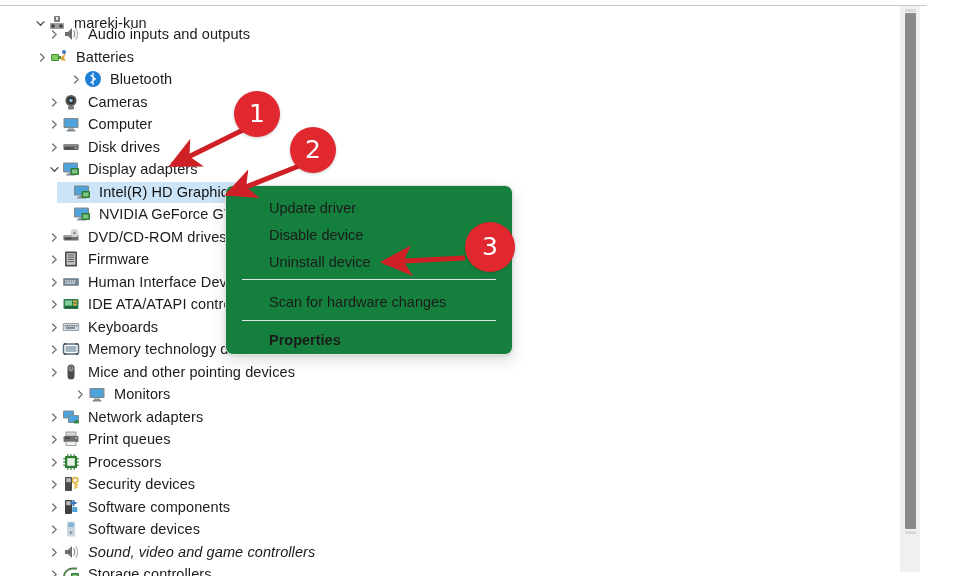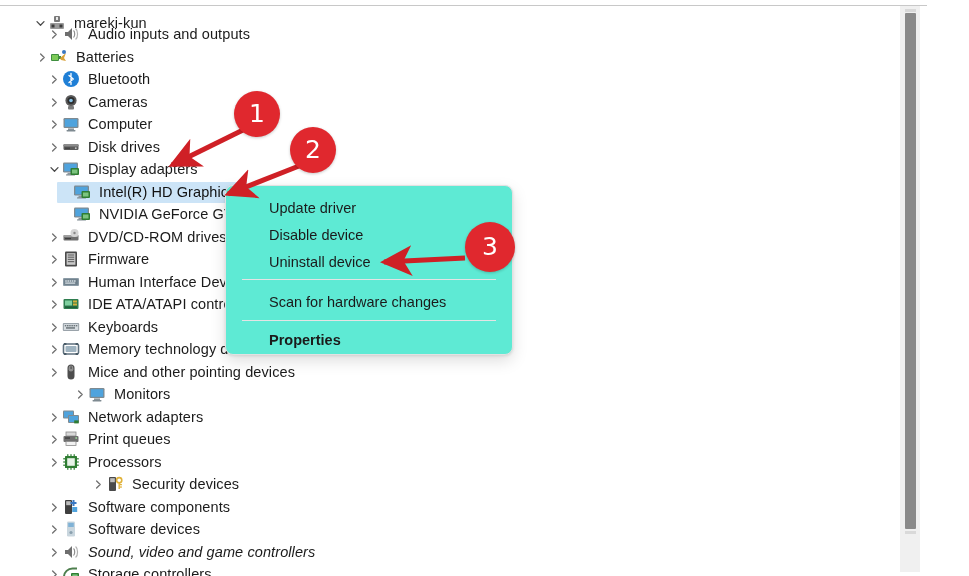--- a/index.html
+++ b/index.html
@@ -68,21 +68,21 @@
     z-index: -1;
   }
   .row.sel { z-index: 1; }
   .row.sel .lbl { color: #111; }
 
   
   .ctxmenu {
     position: absolute;
     left: 225px; top: 185px;
     width: 288px; height: 170px;
-    background: #5eead4;
+    background: #15803d;
     border: 1px solid #e2e2e2;
     border-radius: 8px;
     box-shadow: 0 6px 16px rgba(0,0,0,0.13), 0 1px 3px rgba(0,0,0,0.10);
     z-index: 40;
   }
   .mi {
     position: absolute;
     left: 1px; right: 1px;
     height: 26px;
     display: flex; align-items: center;
@@ -189,21 +189,21 @@
           </span>
           <span class="ico"><svg width="18" height="18" viewBox="0 0 18 18">
               <rect x="1" y="6" width="8" height="7" rx="1" fill="#3f8f3f"></rect>
               <rect x="2" y="7" width="6" height="5" fill="#7dcb58"></rect>
               <rect x="9" y="8" width="2" height="3" fill="#3f8f3f"></rect>
               <path d="M10 10 L16 5 L14 10 L16 13 L11 12Z" fill="#d9a23a"></path>
               <circle cx="14" cy="4" r="2" fill="#3a78c2"></circle>
             </svg></span>
           <span class="lbl">Batteries</span>
         </div>
-        <div class="row" style="top: 68px; padding-left: 46px;">
+        <div class="row" style="top: 68px; padding-left: 68px;">
           <span class="chev">
             <svg width="9" height="9" viewBox="0 0 9 9">
               <path d="M2.6 1 L6.2 4.5 L2.6 8" fill="none" stroke="#707070" stroke-width="1.3" stroke-linecap="round" stroke-linejoin="round"></path>
             </svg>
           </span>
           <span class="ico"><svg width="18" height="18" viewBox="0 0 18 18">
               <circle cx="9" cy="9" r="8" fill="#1f7fd6"></circle>
               <path d="M7 5.5 L11.3 9 L7 12.5 M9 3.5v11" stroke="#ffffff" stroke-width="1.3" fill="none" stroke-linejoin="round" stroke-linecap="round"></path>
             </svg></span>
           <span class="lbl">Bluetooth</span>
@@ -464,21 +464,21 @@
               <rect x="11.6" y="15" width="1.2" height="1.8" fill="#2f7d32"></rect>
               <rect x="1.2" y="5.2" width="1.8" height="1.2" fill="#2f7d32"></rect>
               <rect x="1.2" y="8.4" width="1.8" height="1.2" fill="#2f7d32"></rect>
               <rect x="1.2" y="11.6" width="1.8" height="1.2" fill="#2f7d32"></rect>
               <rect x="15" y="5.2" width="1.8" height="1.2" fill="#2f7d32"></rect>
               <rect x="15" y="8.4" width="1.8" height="1.2" fill="#2f7d32"></rect>
               <rect x="15" y="11.6" width="1.8" height="1.2" fill="#2f7d32"></rect>
             </svg></span>
           <span class="lbl">Processors</span>
         </div>
-        <div class="row" style="top: 473px; padding-left: 46px; margin-left: 44px;">
+        <div class="row" style="top: 473px; padding-left: 46px;">
           <span class="chev">
             <svg width="9" height="9" viewBox="0 0 9 9">
               <path d="M2.6 1 L6.2 4.5 L2.6 8" fill="none" stroke="#707070" stroke-width="1.3" stroke-linecap="round" stroke-linejoin="round"></path>
             </svg>
           </span>
           <span class="ico"><svg width="18" height="18" viewBox="0 0 18 18">
               <rect x="3" y="2" width="7" height="14" rx="1" fill="#4a4a4a"></rect>
               <rect x="4.2" y="3.2" width="4.6" height="4" fill="#bdbdbd"></rect>
               <circle cx="13.2" cy="5.2" r="2.6" fill="none" stroke="#e0b23a" stroke-width="1.6"></circle>
               <rect x="12.5" y="7" width="1.4" height="7" fill="#e0b23a"></rect>

